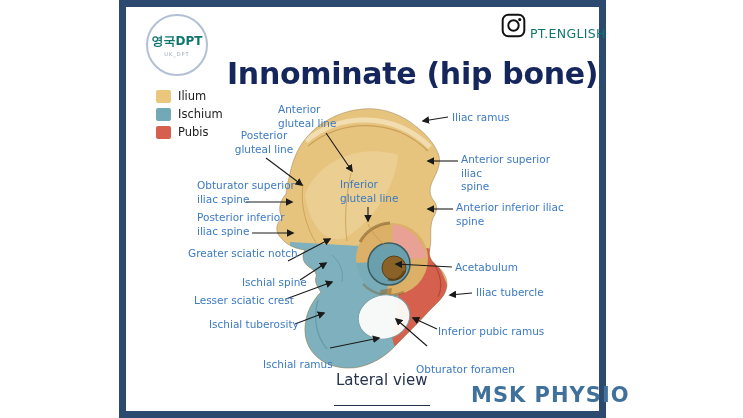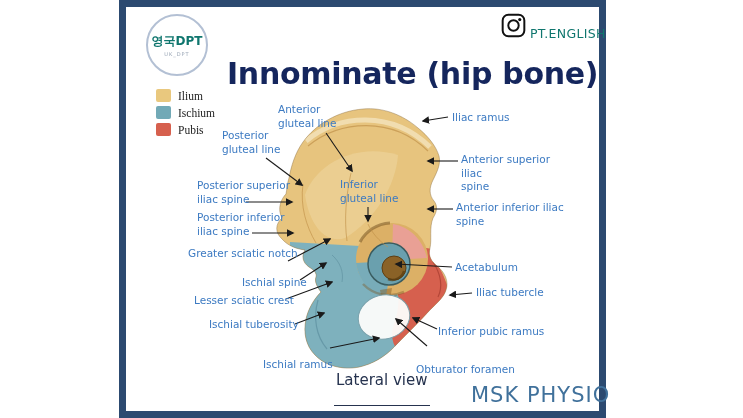--- a/index.html
+++ b/index.html
@@ -11,27 +11,27 @@
   .logo{position:absolute;left:146px;top:14px;width:62px;height:62px;border:2px solid #b3c0d4;
         border-radius:50%;display:flex;flex-direction:column;align-items:center;justify-content:center;
         gap:1px;background:#fff;box-sizing:border-box;}
   .logo-text{font-size:12px;font-weight:bold;color:#0f766e;}
   .logo-sub{font-size:5px;color:#98a4b4;letter-spacing:1px;}
   .insta{position:absolute;left:501px;top:10px;display:flex;align-items:center;gap:4px;}
   .insta-handle{font-size:12.5px;color:#0f766e;letter-spacing:.3px;font-weight:500;margin-top:16px;}
   .title{position:absolute;left:227px;top:56px;font-size:30px;font-weight:bold;color:#15265d;
          letter-spacing:-.3px;}
   .legend{position:absolute;left:156px;top:89px;display:flex;flex-direction:column;gap:4px;}
-  .legend-row{display:flex;align-items:center;gap:7px;font-family:Liberation Serif, serif;}
+  .legend-row{display:flex;align-items:center;gap:7px;}
   .swatch{width:15px;height:13px;border-radius:2px;display:inline-block;}
   .legend-label{font-size:11.5px;color:#1c1c1c;}
   .anat-label{position:absolute;font-size:10.5px;line-height:1.3;color:#3c7ac2;white-space:pre-line;}
   .lateral{position:absolute;left:334px;top:371px;font-size:15px;color:#26334f;
            border-bottom:1.6px solid #26334f;padding:0 2px 16px;}
-  .brand{position:absolute;left:471px;top:383px;font-size:21px;font-weight:400;color:#40719b;
+  .brand{position:absolute;left:471px;top:383px;font-size:21px;font-weight:700;color:#40719b;
          letter-spacing:1px;}
 </style>
 </head>
 <body>
 
 <div class="page">
 
   <div class="frame"></div>
 
   <svg class="bone-svg" viewBox="0 0 743 418">
@@ -148,23 +148,23 @@
       <span class="legend-label">Ischium</span>
     </div>
     <div class="legend-row">
       <span class="swatch" style="background: rgb(214, 96, 78);"></span>
       <span class="legend-label">Pubis</span>
     </div>
   </div>
 
   <div class="anat-label" style="left:278px;top:103px;width:68px;text-align:left">Anterior
 gluteal line</div>
-  <div class="anat-label" style="left:222px;top:129px;width:72px;text-align:left">Posterior
+  <div class="anat-label" style="left:228px;top:129px;width:72px;text-align:center">Posterior
 gluteal line</div>
-  <div class="anat-label" style="left:197px;top:179px;width:100px">Posterior superior
+  <div class="anat-label" style="left:197px;top:179px;width:100px">Obturator superior
 iliac spine</div>
   <div class="anat-label" style="left:197px;top:211px;width:100px">Posterior inferior
 iliac spine</div>
   <div class="anat-label" style="left:188px;top:247px">Greater sciatic notch</div>
   <div class="anat-label" style="left:242px;top:276px">Ischial spine</div>
   <div class="anat-label" style="left:194px;top:294px">Lesser sciatic crest</div>
   <div class="anat-label" style="left:209px;top:318px">Ischial tuberosity</div>
   <div class="anat-label" style="left:263px;top:358px">Ischial ramus</div>
   <div class="anat-label" style="left:452px;top:111px">Iliac ramus</div>
   <div class="anat-label" style="left:461px;top:153px;width:112px">Anterior superior iliac

